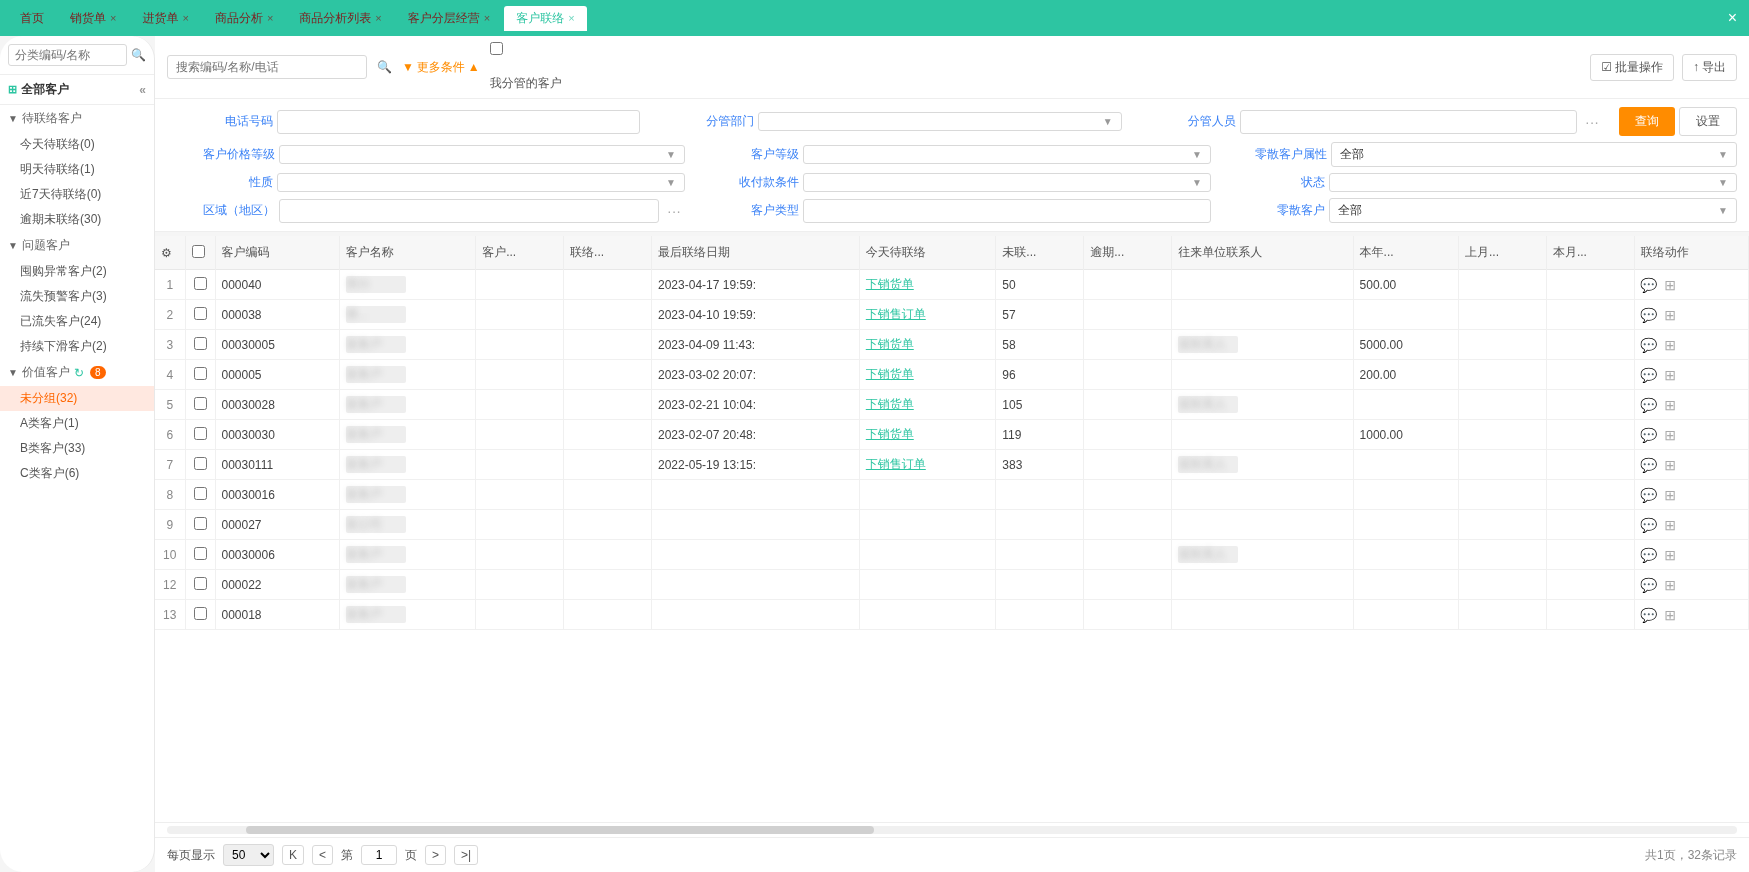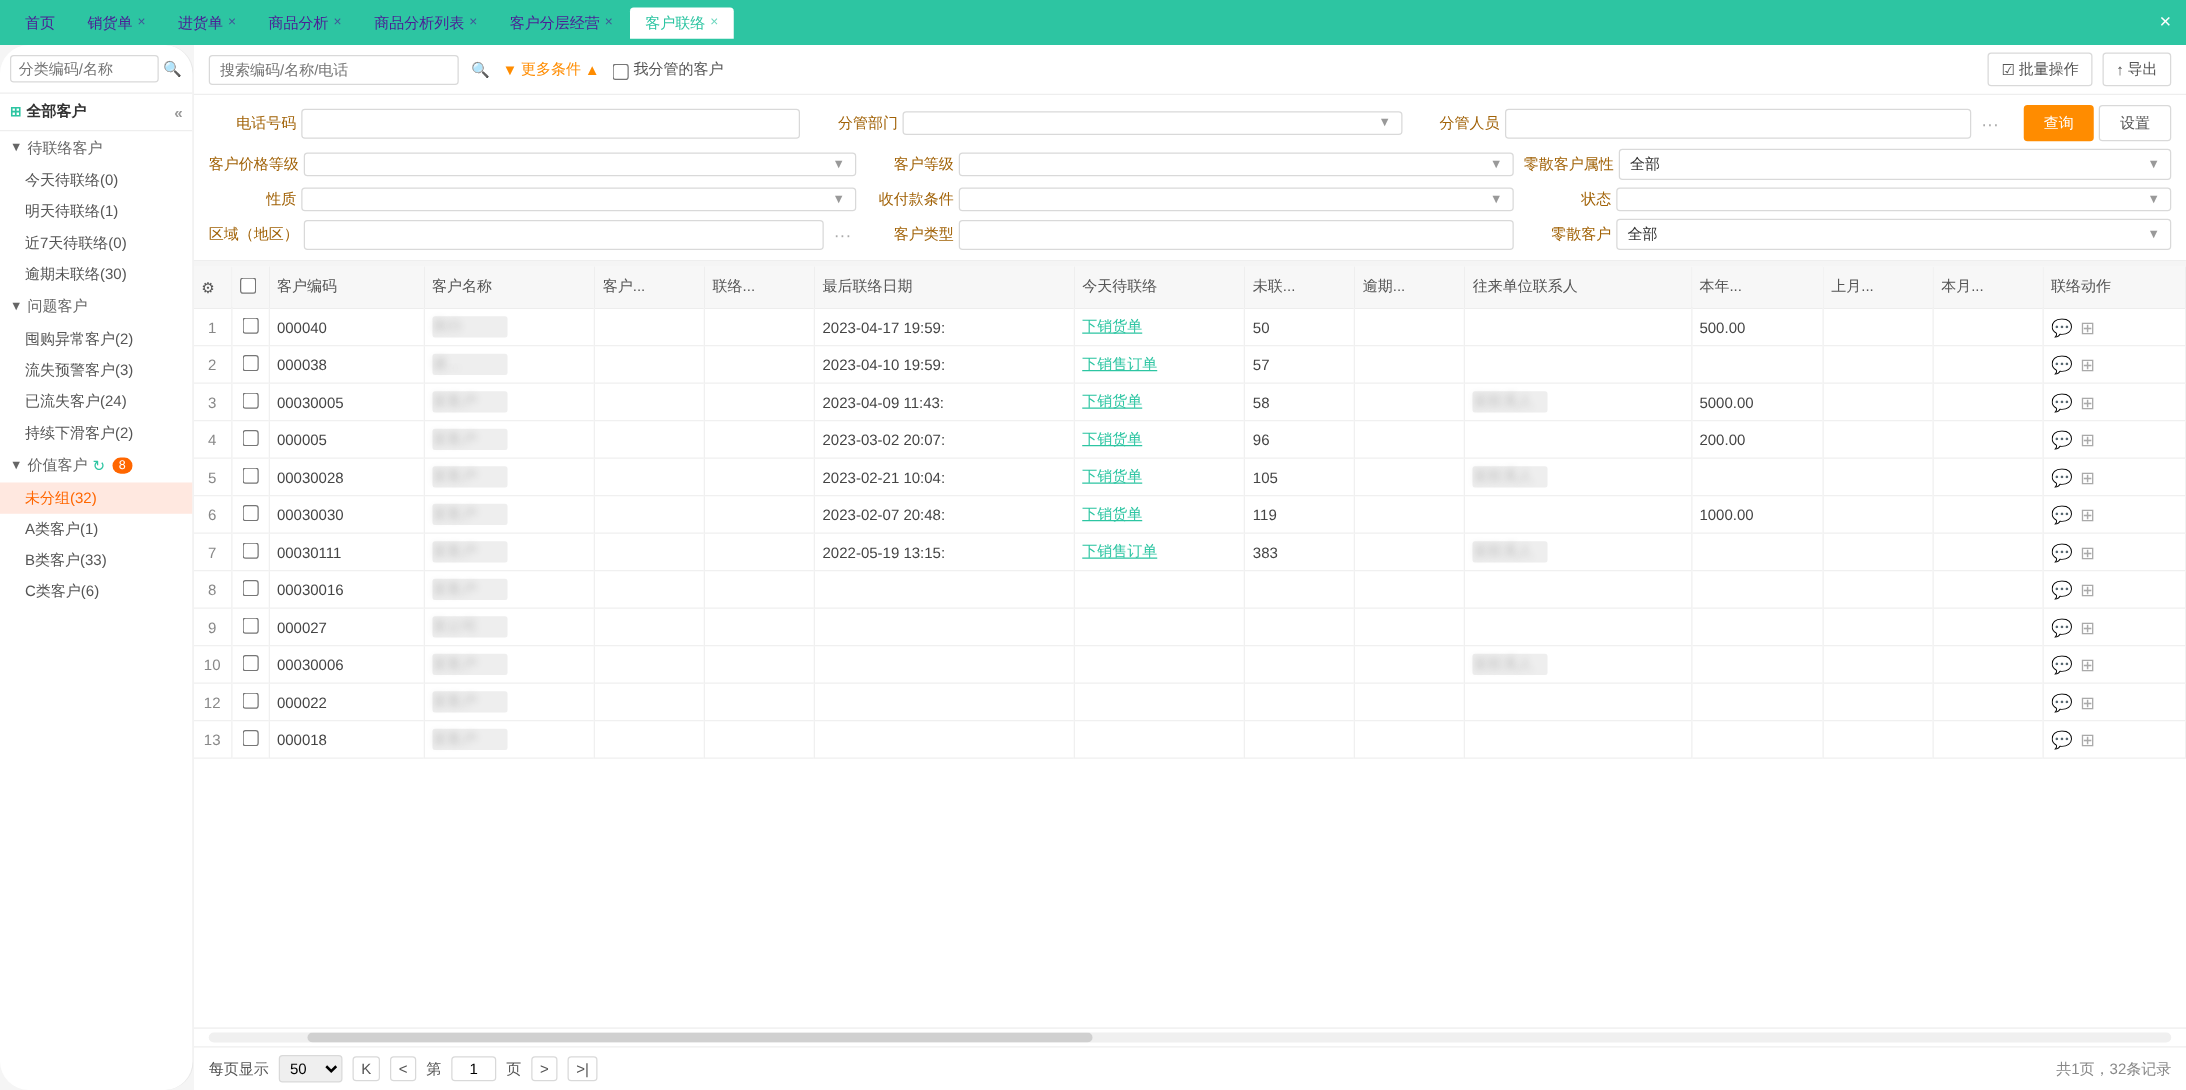--- a/index.html
+++ b/index.html
@@ -9,21 +9,21 @@
     .top-nav {
       background: #2dc5a2;
       height: 36px;
       display: flex;
       align-items: center;
       padding: 0 8px;
       gap: 2px;
     }
     .nav-tab {
       background: transparent;
-      color: #4c1d95;
+      color: #7f1d1d;
       padding: 4px 12px;
       border-radius: 3px 3px 0 0;
       cursor: pointer;
       white-space: nowrap;
       display: flex;
       align-items: center;
       gap: 4px;
       font-size: 13px;
     }
     .nav-tab.active {
@@ -143,24 +143,25 @@
     .filter-search-icon { color: #999; cursor: pointer; }
     .filter-more {
       color: #ff8c00;
       cursor: pointer;
       display: flex;
       align-items: center;
       gap: 3px;
     }
     .filter-checkbox {
       display: flex;
-      align-items: flex-end;
-      gap: 4px;
+      align-items: flex-start;
+      gap: 20px;
       color: #555;
       cursor: pointer;
+      flex-direction: column;
     }
     .filter-checkbox input { cursor: pointer; }
     .filter-actions {
       margin-left: auto;
       display: flex;
       gap: 8px;
     }
     .btn-batch {
       background: #fff;
       border: 1px solid #d9d9d9;
@@ -197,24 +198,25 @@
       margin-bottom: 6px;
     }
     .adv-filter-row:last-child { margin-bottom: 0; }
     .adv-field {
       display: flex;
       align-items: center;
       gap: 4px;
       flex: 1;
     }
     .adv-field label {
-      color: #a16207;
+      color: #3b82f6;
       white-space: nowrap;
       min-width: 70px;
       text-align: right;
+      margin-left: 36px;
     }
     .adv-field input, .adv-field select {
       border: 1px solid #d9d9d9;
       border-radius: 3px;
       padding: 4px 8px;
       font-size: 12px;
       flex: 1;
       outline: none;
       background: #fff;
     }

